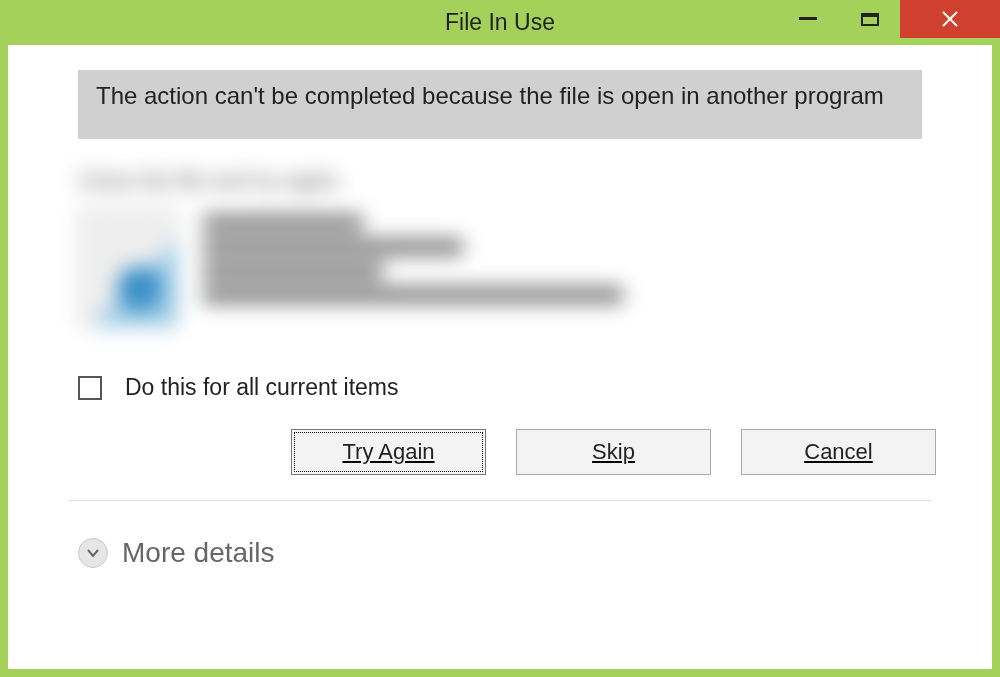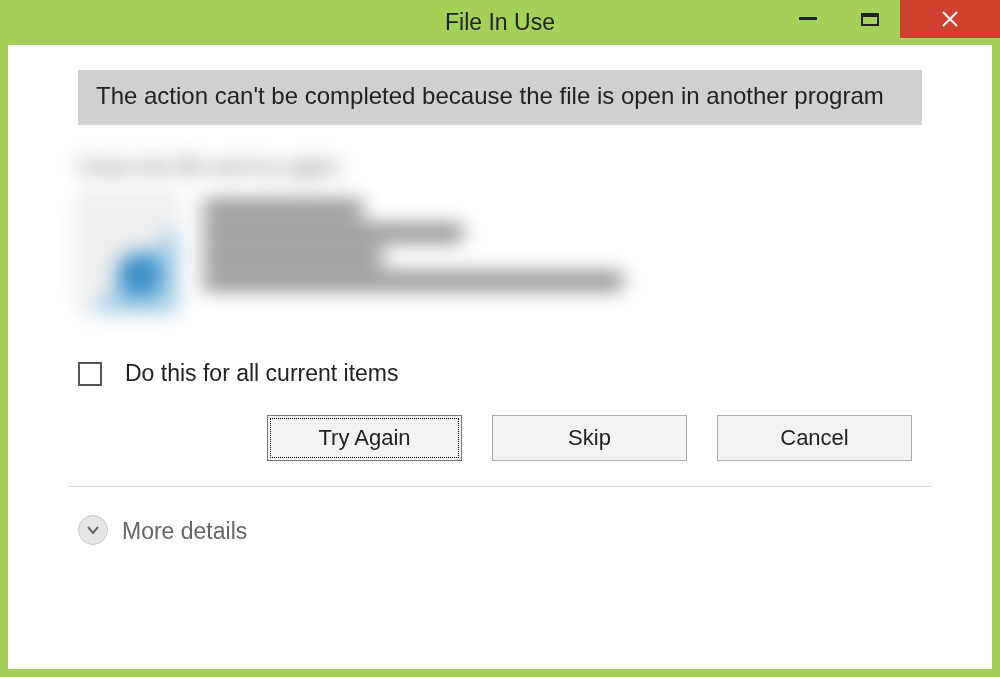--- a/index.html
+++ b/index.html
@@ -74,21 +74,21 @@
 
   
   .content {
     flex: 1;
     padding: 25px 40px 20px 40px;
     display: flex;
     flex-direction: column;
   }
   .message-banner {
     background: #d0d0d0;
-    padding: 10px 18px 14px 18px;
+    padding: 10px 18px 28px 18px;
     font-size: 24px;
     color: #222;
     margin: 0 30px 25px 30px;
     line-height: 1.3;
   }
   .blurred-area {
     margin: 0 30px 30px 30px;
     min-height: 180px;
     filter: blur(10px);
     -webkit-filter: blur(10px);
@@ -149,21 +149,22 @@
     width: 24px;
     height: 24px;
     border: 2px solid #555;
     background: #fff;
   }
 
   .button-row {
     display: flex;
     justify-content: flex-end;
     gap: 30px;
-    margin: 0 40px 25px 30px;
+    margin: 0 16px 25px 30px;
+    text-decoration: underline;
   }
   .dlg-btn {
     width: 195px;
     height: 46px;
     background: #f3f3f3;
     border: 1px solid #aaa;
     font-size: 22px;
     font-family: inherit;
     color: #222;
     display: flex;
@@ -177,25 +178,25 @@
   }
 
   .divider {
     border: none;
     border-top: 1px solid #e0e0e0;
     margin: 0 20px 20px 20px;
   }
 
   .more-details-row {
     display: flex;
-    align-items: flex-end;
+    align-items: center;
     gap: 14px;
-    margin: 8px 30px 10px 30px;
+    margin: 16px 30px 10px 30px;
     color: #666;
-    font-size: 23px;
+    font-size: 28px;
   }
   .expand-icon {
     width: 30px;
     height: 30px;
     border-radius: 50%;
     background: #e6e6e6;
     border: 1px solid #c8c8c8;
     display: flex;
     align-items: center;
     justify-content: center;

